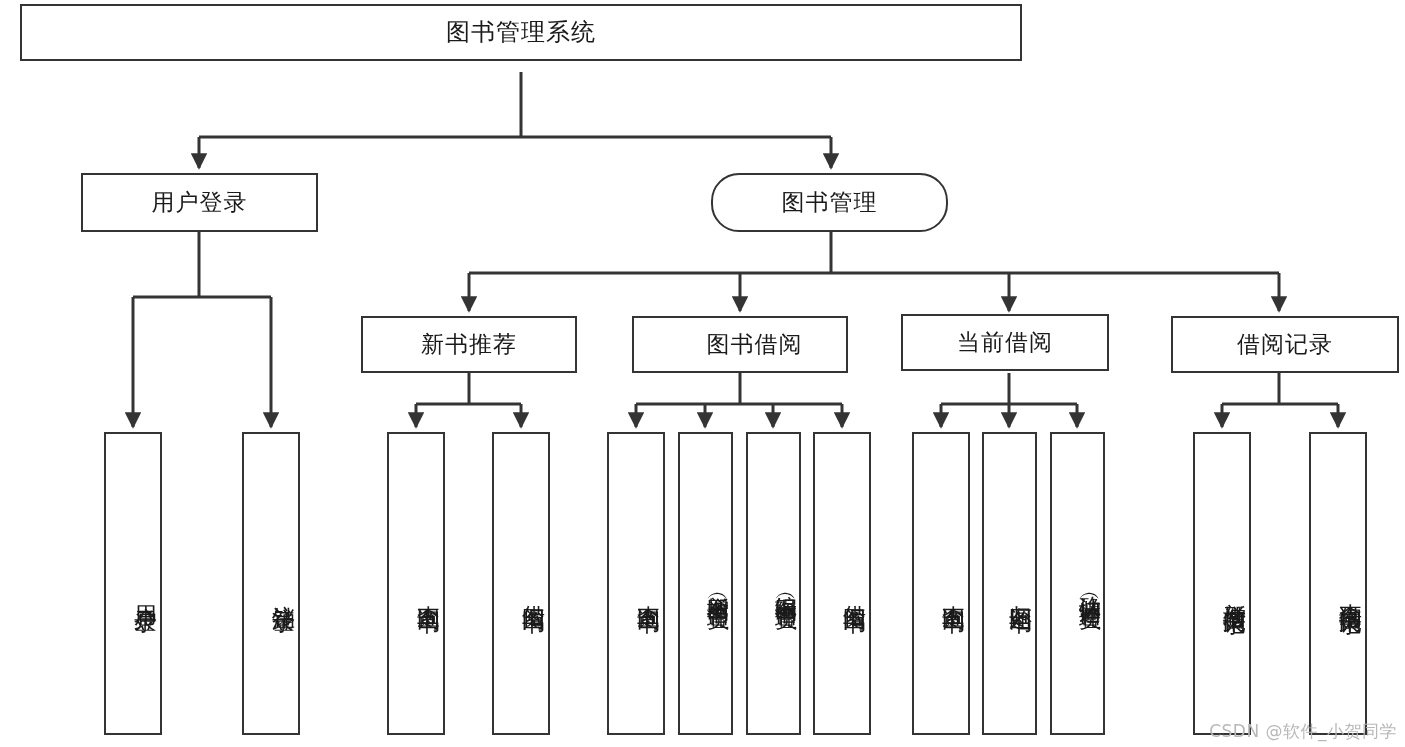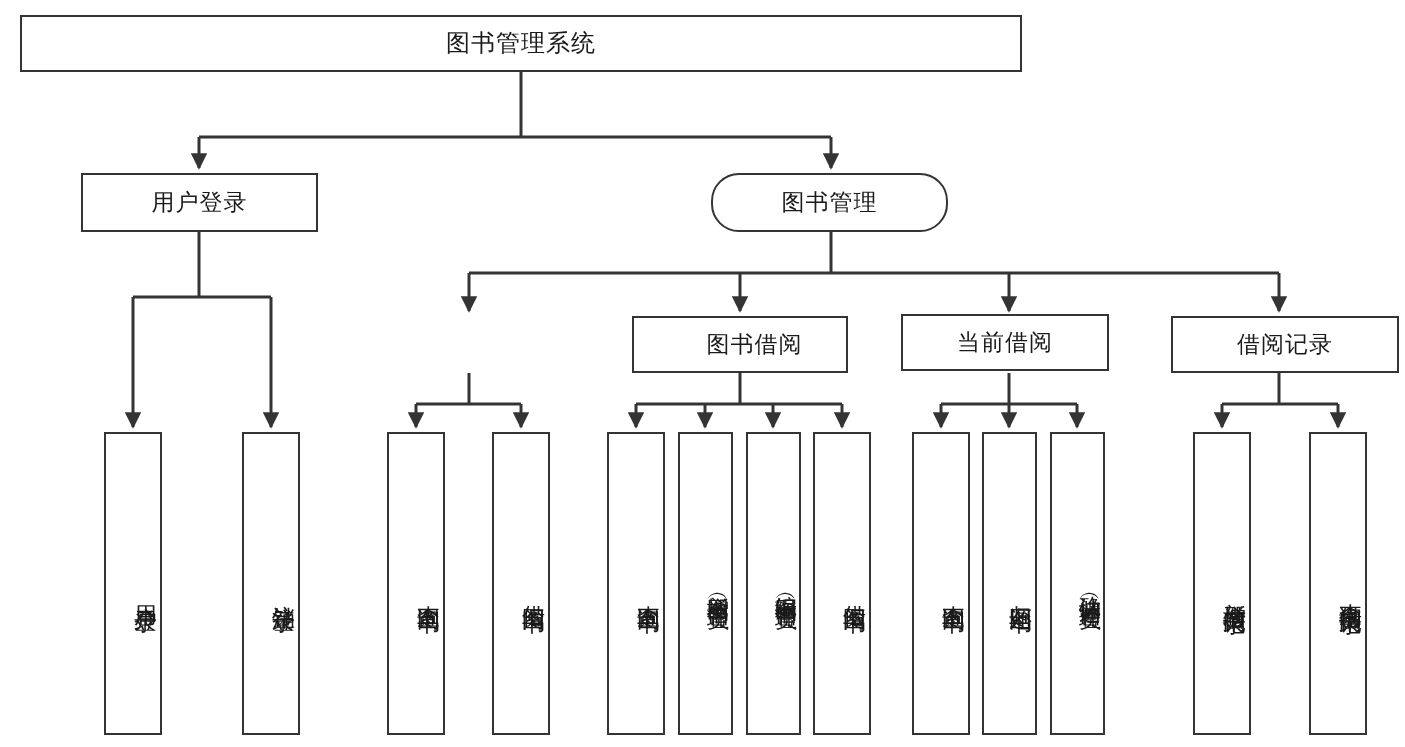--- a/index.html
+++ b/index.html
@@ -121,26 +121,27 @@
       <path d="M 1009 404 L 1009 427" marker-end="url(#arrow)"></path>
       <path d="M 1077 404 L 1077 427" marker-end="url(#arrow)"></path>
 
       <path d="M 1279 373 L 1279 404"></path>
       <path d="M 1222 404 L 1338 404"></path>
       <path d="M 1222 404 L 1222 427" marker-end="url(#arrow)"></path>
       <path d="M 1338 404 L 1338 427" marker-end="url(#arrow)"></path>
     </g>
   </svg>
 
-  <div class="node horizontal root" style="left:20px; top:15px; width:1002px; height:57px;">图书管理系统</div>
+  <div class="node horizontal root" style="left:20px; top:4px; width:1002px; height:57px;">图书管理系统</div>
 
   <div class="node horizontal" style="left:81px; top:173px; width:237px; height:59px;">用户登录</div>
 
   <div class="node horizontal" style="left:711px; top:173px; width:237px; height:59px;border-radius:28px;">图书管理</div>
 
+  <div class="node horizontal" style="left:361px; top:316px; width:216px; height:57px;">新书推荐</div>
 
   <div class="node horizontal" style="left:632px; top:316px; width:216px; height:57px;padding-left:29px;">图书借阅</div>
 
   <div class="node horizontal" style="left:901px; top:314px; width:208px; height:57px;">当前借阅</div>
 
   <div class="node horizontal" style="left:1171px; top:316px; width:228px; height:57px;">借阅记录</div>
 
   <div class="node vertical" style="left:104px; top:432px; width:58px; height:303px;">用户登录</div>
 
   <div class="node vertical" style="left:242px; top:432px; width:58px; height:303px;">注销登录</div>
@@ -160,14 +161,15 @@
   <div class="node vertical" style="left:912px; top:432px; width:58px; height:303px;">查询图书</div>
 
   <div class="node vertical" style="left:982px; top:432px; width:55px; height:303px;">归还图书</div>
 
   <div class="node vertical tall-text" style="left:1050px; top:432px; width:55px; height:303px;">确认归还（管理员）</div>
 
   <div class="node vertical" style="left:1193px; top:432px; width:58px; height:303px;">新增借阅记录</div>
 
   <div class="node vertical" style="left:1309px; top:432px; width:58px; height:303px;">查询借阅记录</div>
 
+  <div class="watermark">CSDN @软件_小贺同学</div>
 
 </div>
 
 </body></html>

